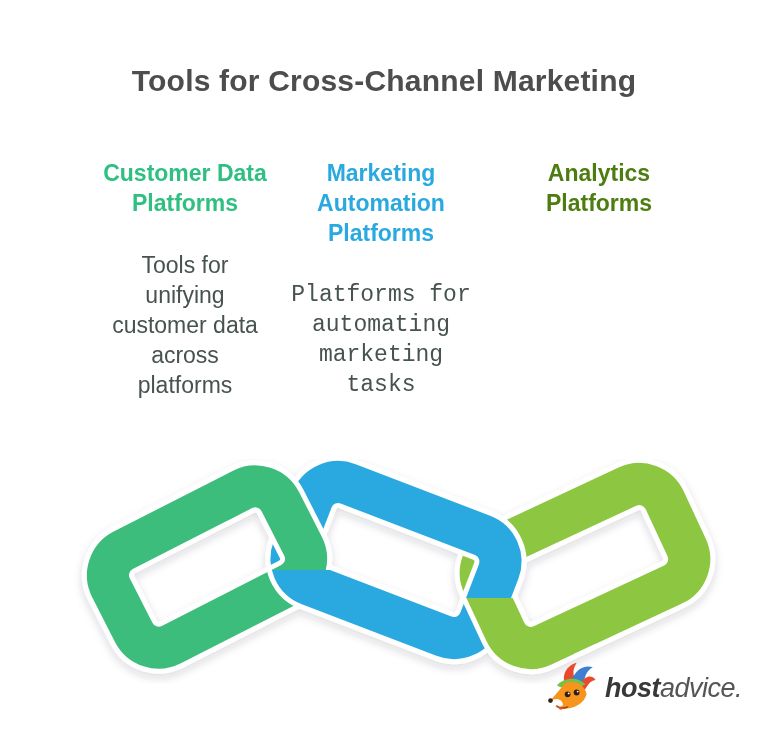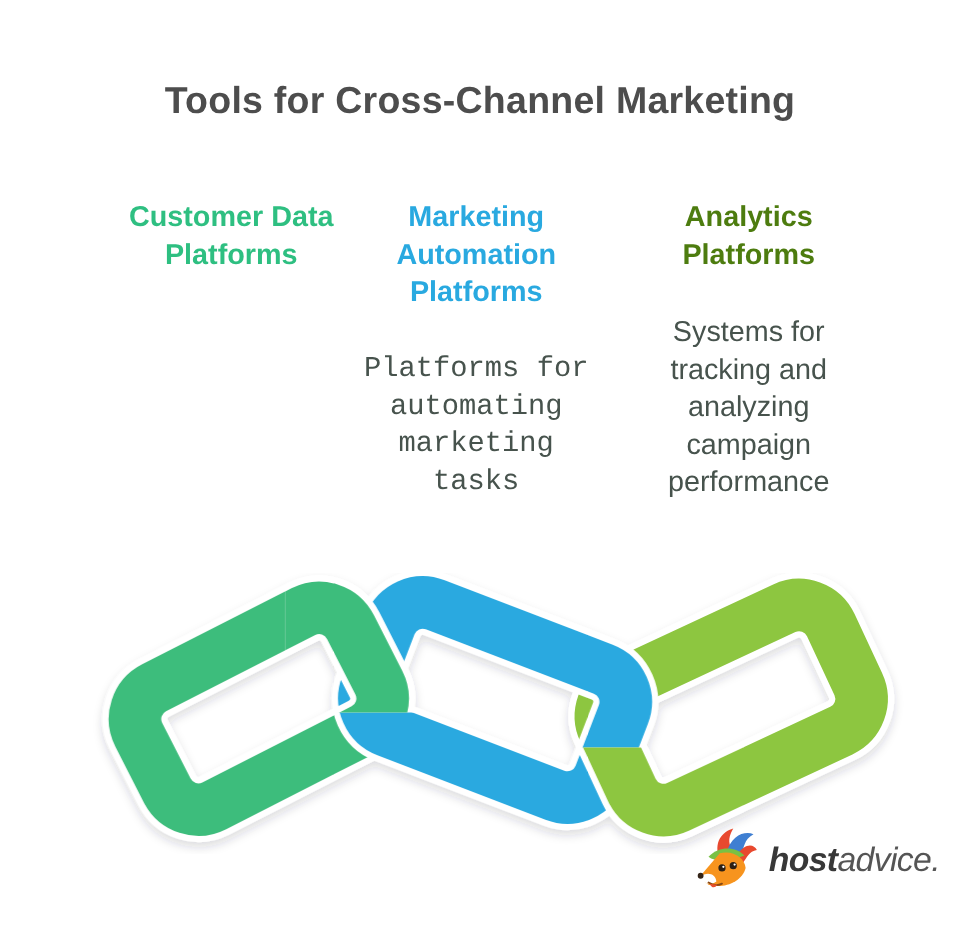--- a/index.html
+++ b/index.html
@@ -18,55 +18,55 @@
   .col-2{width:180px;margin-left:6px;}
   .col-3{width:190px;margin-left:33px;}
   .col h2{
     margin:0 0 14px 0;font-size:23px;font-weight:bold;line-height:30px;
   }
   .col p{
     margin:0;font-size:23px;font-weight:normal;line-height:30px;
   }
   .chain{position:absolute;left:0;top:380px;}
   .logo{
-    position:absolute;right:16px;top:660px;
+    position:absolute;right:26px;top:660px;
     display:flex;align-items:center;gap:5px;text-align:right;
   }
   .logo-text{font-size:27px;font-style:italic;letter-spacing:-0.5px;}
   .logo-text .b{font-weight:bold;}
 </style>
 </head>
 <body>
 
 <div class="page">
 
   <h1 class="title" style="color: rgb(77, 77, 77);">Tools for Cross-Channel Marketing</h1>
 
   <div class="columns">
     <div class="col col-1">
       <h2 style="color: rgb(46, 191, 129);">Customer Data
 Platforms</h2>
+      <p style="color: rgb(71, 83, 77);">Tools for
+unifying
+customer data
+across
+platforms</p>
     </div>
     <div class="col col-2">
       <h2 style="color: rgb(41, 169, 224);">Marketing
 Automation
 Platforms</h2>
       <p style="color: rgb(71, 83, 77); font-family: Liberation Mono, monospace;">Platforms for
 automating
 marketing
 tasks</p>
     </div>
     <div class="col col-3">
       <h2 style="color: #4d7c0f;">Analytics
 Platforms</h2>
-      <p style="color: rgb(71, 83, 77);">Systems for
-tracking and
-analyzing
-campaign
-performance</p>
     </div>
   </div>
 
   <svg class="chain" width="768" height="348" viewBox="0 0 768 348" aria-hidden="true">
     <defs>
       <clipPath id="clipGreenTop">
           <rect x="228" y="30" width="134" height="160"></rect>
         </clipPath>
       <clipPath id="clipLimeBottom">
           <rect x="420" y="218" width="175" height="130"></rect>

